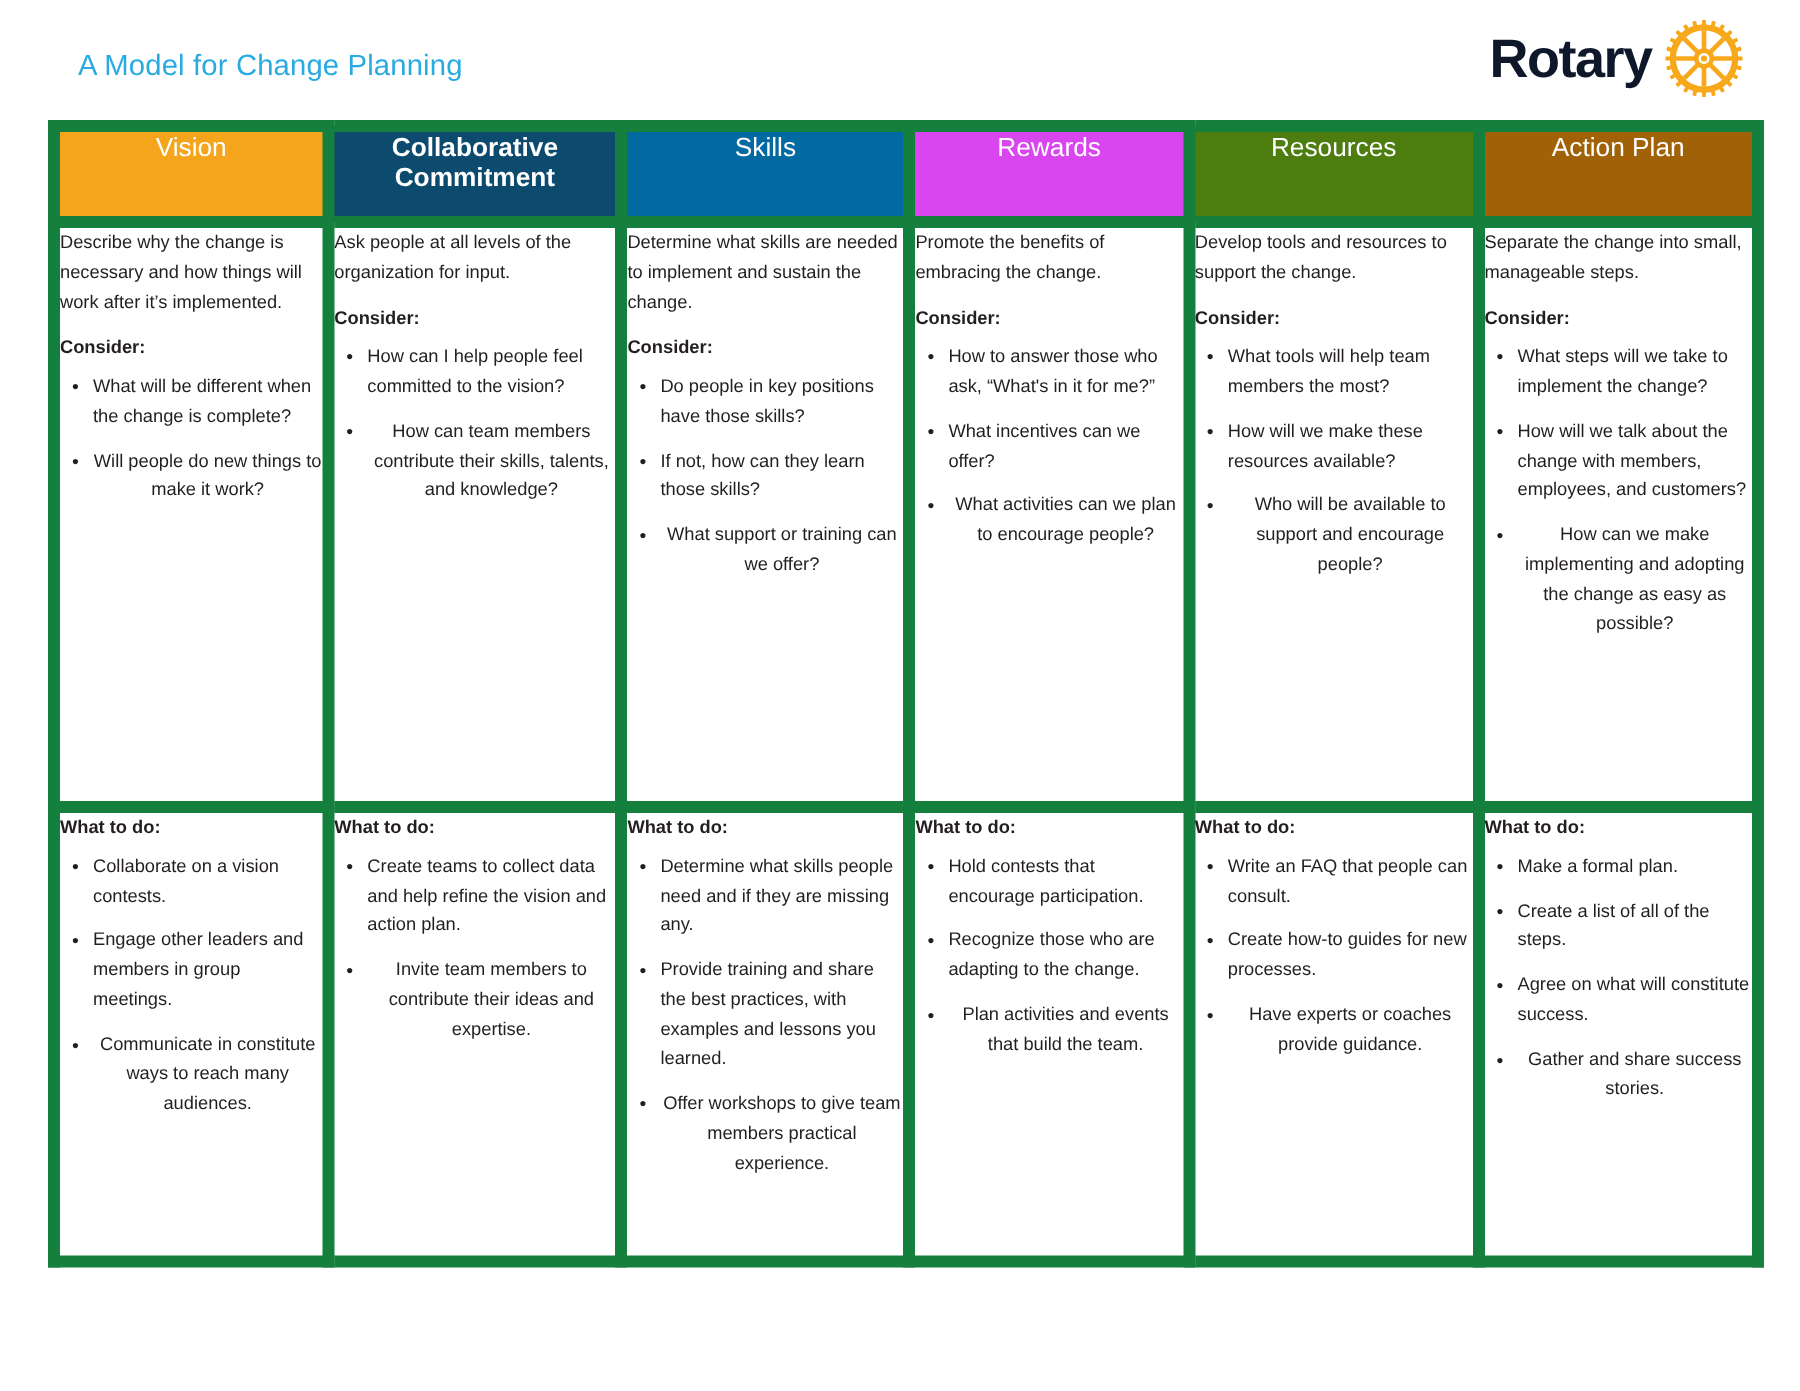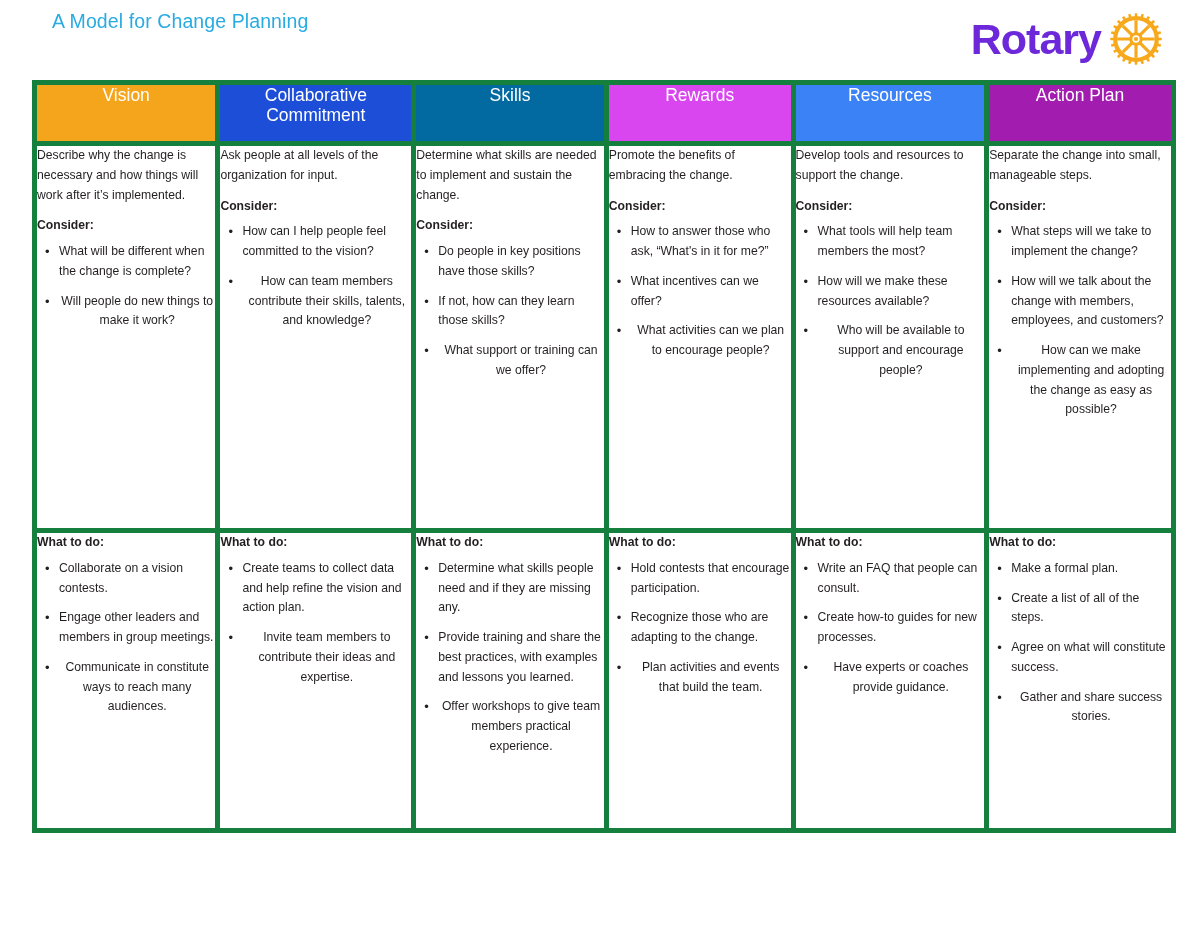--- a/index.html
+++ b/index.html
@@ -23,82 +23,83 @@
     box-sizing: border-box;
     padding: 0;
   }
 
   
   .top-bar {
     position: relative;
     height: 78px;
     padding: 0 24px 0 52px;
     display: flex;
+    align-items: center;
     justify-content: space-between;
   }
   .page-title {
     font-size: 19.5px;
     color: #29ABE2;
     letter-spacing: 0.1px;
     white-space: nowrap;
     font-weight: 400;
     padding-top: 10px;
   }
 
   .rotary-logo {
     display: flex;
     align-items: center;
     gap: 9px;
     padding-right: 14px;
   }
   .rotary-wordmark {
-    font-size: 43px;
+    font-size: 36px;
     font-weight: bold;
-    color: #6d28d9;
+    color: #0f172a;
     letter-spacing: -1px;
     line-height: 1;
   }
   .rotary-wheel {
     width: 52px;
     height: 52px;
     display: block;
   }
 
   
   .matrix {
     position: absolute;
     left: 32px;
     top: 80px;
     width: 1144px;
     border-collapse: collapse;
     table-layout: fixed;
   }
   .matrix td, .matrix th {
-    border: 5px solid #15803d;
+    border: 8px solid #15803d;
     vertical-align: top;
     padding: 0;
   }
 
   
   .hdr {
     height: 56px;
     text-align: center;
     vertical-align: middle;
     color: #ffffff;
     font-size: 17.5px;
     font-weight: 400;
     line-height: 1.16;
     padding: 4px 4px;
   }
   .hdr-vision      { background: #F4A51C; }
-  .hdr-collab      { background: #1d4ed8; }
+  .hdr-collab      { background: #0c4a6e; font-weight: bold; }
   .hdr-skills      { background: #0369a1; }
   .hdr-rewards     { background: #d946ef; }
-  .hdr-resources   { background: #3b82f6; }
-  .hdr-action      { background: #a21caf; }
+  .hdr-resources   { background: #4d7c0f; }
+  .hdr-action      { background: #a16207; }
 
   
   .cell {
     padding: 11px 11px 11px 11px;
     font-size: 12.2px;
     line-height: 1.62;
     color: #231f20;
   }
   .cell-consider-row { height: 382px; margin-top: 15px; }
   .cell-todo-row     { height: 295px; margin-left: 44px; }

